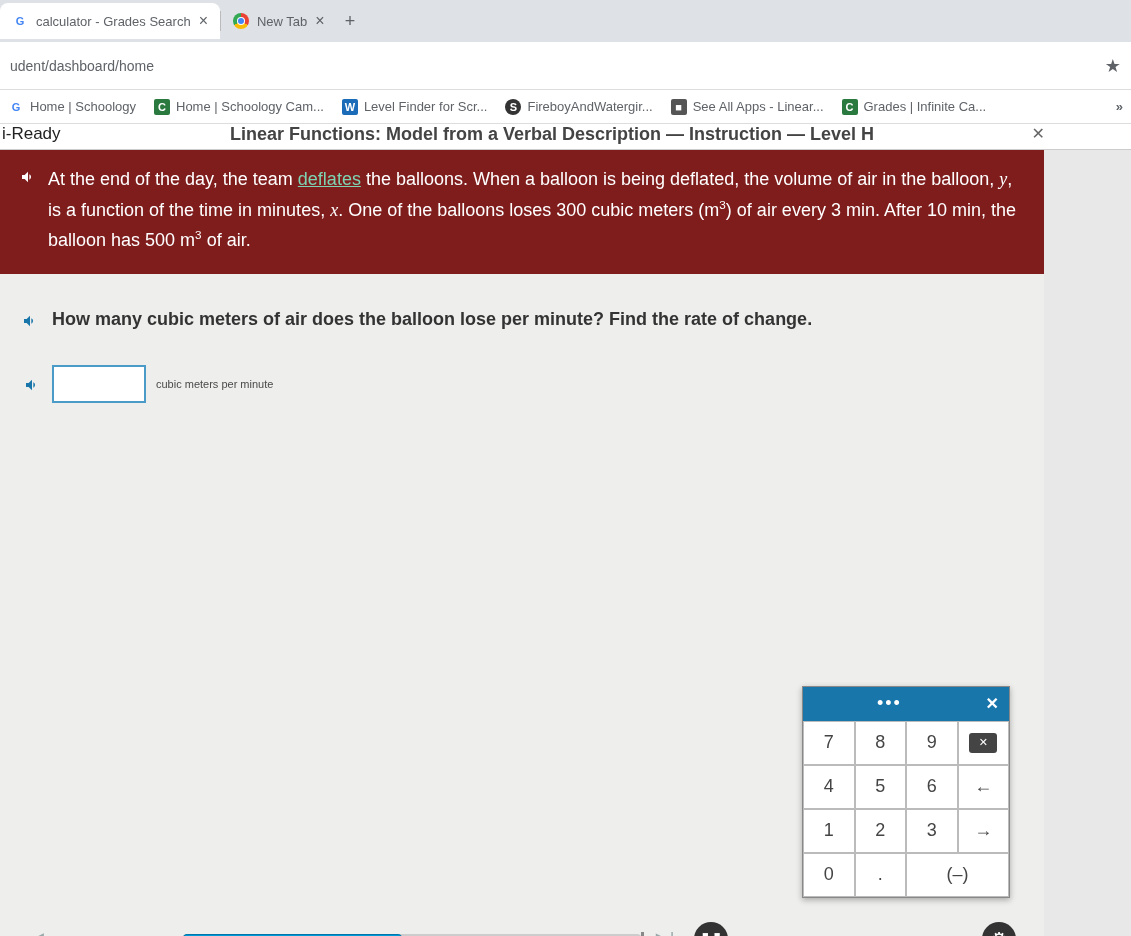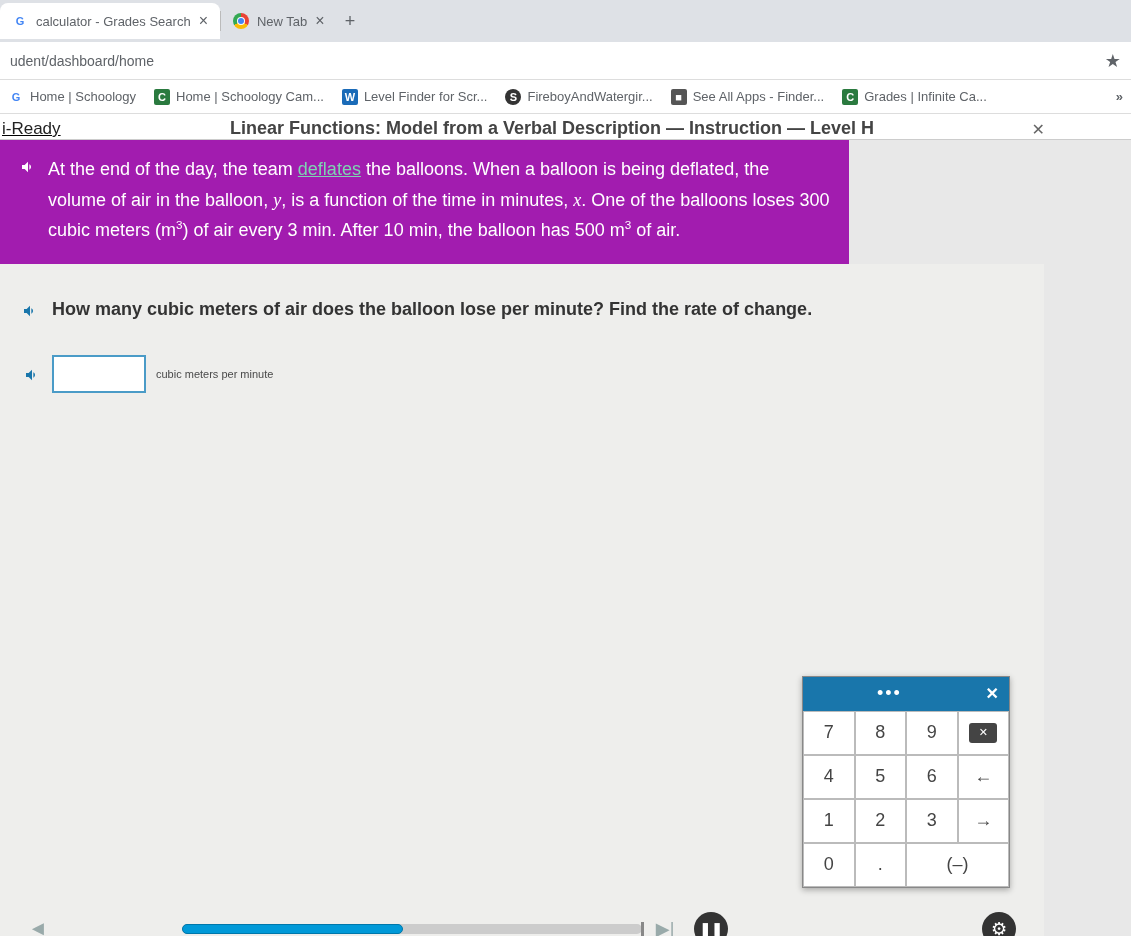--- a/index.html
+++ b/index.html
@@ -7,43 +7,43 @@
 
 
 .browser-tabs { height: 42px; background: #dee1e6; display: flex; align-items: center; padding-left: 0; }
 .tab { display: flex; align-items: center; height: 36px; padding: 0 12px; font-size: 13px; color: #5f6368; gap: 8px; position: relative; }
 .tab.active { background: #fff; border-radius: 8px 8px 0 0; }
 .tab-sep { width: 1px; height: 20px; background: #bbb; }
 .tab-close { font-size: 16px; color: #5f6368; cursor: pointer; }
 .tab-add { margin-left: 8px; font-size: 18px; color: #5f6368; cursor: pointer; }
 
 
-.address-bar { height: 38px; background: #fff; display: flex; align-items: center; padding: 0 10px; border-bottom: 1px solid #ddd; justify-content: space-between; }
+.address-bar { height: 48px; background: #fff; display: flex; align-items: center; padding: 0 10px; border-bottom: 1px solid #ddd; justify-content: space-between; }
 .url-text { color: #5f6368; font-size: 14px; }
 .star { color: #5f6368; font-size: 18px; }
 
 
 .bookmarks { height: 34px; background: #fff; display: flex; align-items: center; padding: 0 8px; gap: 18px; border-bottom: 1px solid #ddd; font-size: 13px; color: #5f6368; }
 .bookmark { display: flex; align-items: center; gap: 6px; cursor: pointer; }
 .bk-icon { width: 16px; height: 16px; display: inline-flex; align-items: center; justify-content: center; font-size: 11px; font-weight: bold; border-radius: 2px; }
 .bk-g { color: #4285f4; }
 .bk-c { background: #2a7a3f; color: #fff; }
 .bk-w { background: #1a6bb8; color: #fff; }
 .bk-s { background: #333; color: #fff; border-radius: 50%; }
 .bk-sq { background: #555; color: #fff; }
 .chev { margin-left: auto; font-weight: bold; }
 
 
-.iready-bar { height: 26px; background: #fff; display: flex; align-items: flex-end; position: relative; border-bottom: 1px solid #ccc; text-decoration: underline; }
+.iready-bar { height: 26px; background: #fff; display: flex; align-items: flex-start; position: relative; border-bottom: 1px solid #ccc; }
 .iready-logo { font-size: 17px; color: #222; font-weight: normal; padding-left: 2px; }
 .iready-title { position: absolute; left: 230px; font-size: 18px; color: #444; font-weight: bold; }
 .iready-close { position: absolute; right: 86px; font-size: 16px; color: #666; cursor: pointer; }
 
 
-.problem-banner { background: #a21caf; color: #fff; padding: 14px 18px 18px 18px; width: 849px; position: relative; }
+.problem-banner { background: #7f1d1d; color: #fff; padding: 14px 18px 18px 18px; width: 1044px; position: relative; }
 .banner-row { display: flex; align-items: flex-start; gap: 10px; }
 .speaker { width: 20px; height: 20px; flex-shrink: 0; display: flex; align-items: center; justify-content: center; margin-top: 3px; }
 .speaker svg { width: 16px; height: 16px; }
 .banner-text { font-size: 18px; line-height: 1.7; }
 .deflates { color: #7ed3b2; text-decoration: underline; }
 .mathvar { font-style: italic; font-family: 'Times New Roman', serif; }
 sup { font-size: 0.65em; }
 
 
 .content-area { background: #eeeeec; width: 1044px; padding: 34px 20px 20px 20px; position: relative; height: 700px; }
@@ -112,21 +112,21 @@
   <div class="bookmark">
     <span class="bk-icon bk-w">W</span>
     <span>Level Finder for Scr...</span>
   </div>
   <div class="bookmark">
     <span class="bk-icon bk-s">S</span>
     <span>FireboyAndWatergir...</span>
   </div>
   <div class="bookmark">
     <span class="bk-icon bk-sq">■</span>
-    <span>See All Apps - Finder...</span>
+    <span>See All Apps - Linear...</span>
   </div>
   <div class="bookmark">
     <span class="bk-icon bk-c">C</span>
     <span>Grades | Infinite Ca...</span>
   </div>
   <span class="chev">»</span>
 </div>
 
 <div class="iready-bar">
   <span class="iready-logo">i-Ready</span>

